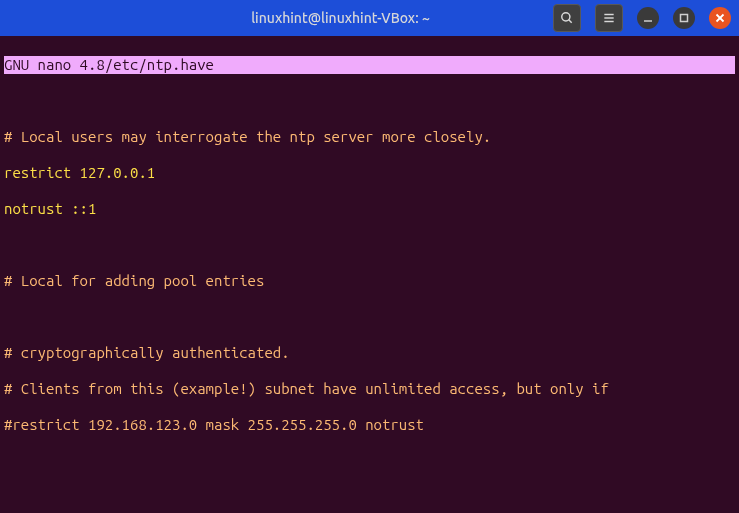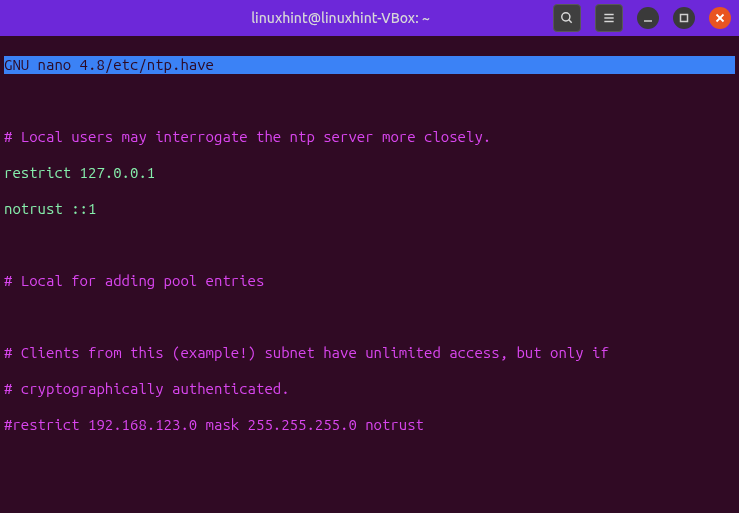--- a/index.html
+++ b/index.html
@@ -6,21 +6,21 @@
     body {
       width: 739px;
       height: 513px;
       font-family: 'Ubuntu Mono', 'DejaVu Sans Mono', monospace;
       background: #2d0922;
       overflow: hidden;
       font-size: 15px;
     }
     .titlebar {
       height: 36px;
-      background: #6d28d9;
+      background: #1d4ed8;
       display: flex;
       align-items: center;
       padding: 0 8px;
       gap: 8px;
     }
     .titlebar-left { width: 120px; }
     .titlebar-title {
       flex: 1;
       text-align: center;
       color: #d8d8d8;
@@ -59,28 +59,28 @@
     .terminal {
       background: #300a24;
       color: #e6e6e6;
       padding: 2px 4px;
       line-height: 18px;
       white-space: pre;
       position: relative;
       height: calc(100% - 36px);
     }
     .nano-header {
-      background: #3b82f6;
+      background: #f0abfc;
       color: #2d0922;
       display: flex;
       white-space: pre;
       line-height: 18px;
     }
-    .comment { color: #d946ef; }
-    .cmd { color: #86efac; }
+    .comment { color: #fdba74; }
+    .cmd { color: #fde047; }
     .normal { color: #ececec; }
   </style>
 </head>
 <body>
 
 <div class="titlebar">
   <div class="titlebar-left"></div>
   <div class="titlebar-title">linuxhint@linuxhint-VBox: ~</div>
   <div class="titlebar-right">
     <div class="tb-btn">
@@ -117,22 +117,22 @@
 
 <div class="terminal">
 <div class="nano-header">  <span>GNU nano 4.8</span>                       <span>/etc/ntp.have</span>                                   </div>
 <div class="normal">&nbsp;</div>
 <div><span class="comment"># Local users may interrogate the ntp server more closely.</span></div>
 <div><span class="cmd">restrict 127.0.0.1</span></div>
 <div><span class="cmd">notrust ::1</span></div>
 <div class="normal">&nbsp;</div>
 <div><span class="comment"># Local for adding pool entries</span></div>
 <div class="normal">&nbsp;</div>
+<div><span class="comment"># cryptographically authenticated.</span></div>
 <div><span class="comment"># Clients from this (example!) subnet have unlimited access, but only if</span></div>
-<div><span class="comment"># cryptographically authenticated.</span></div>
 <div><span class="comment">#restrict 192.168.123.0 mask 255.255.255.0 notrust</span></div>
 <div class="normal">&nbsp;</div>
 
 
 
 
 
 
 
 

